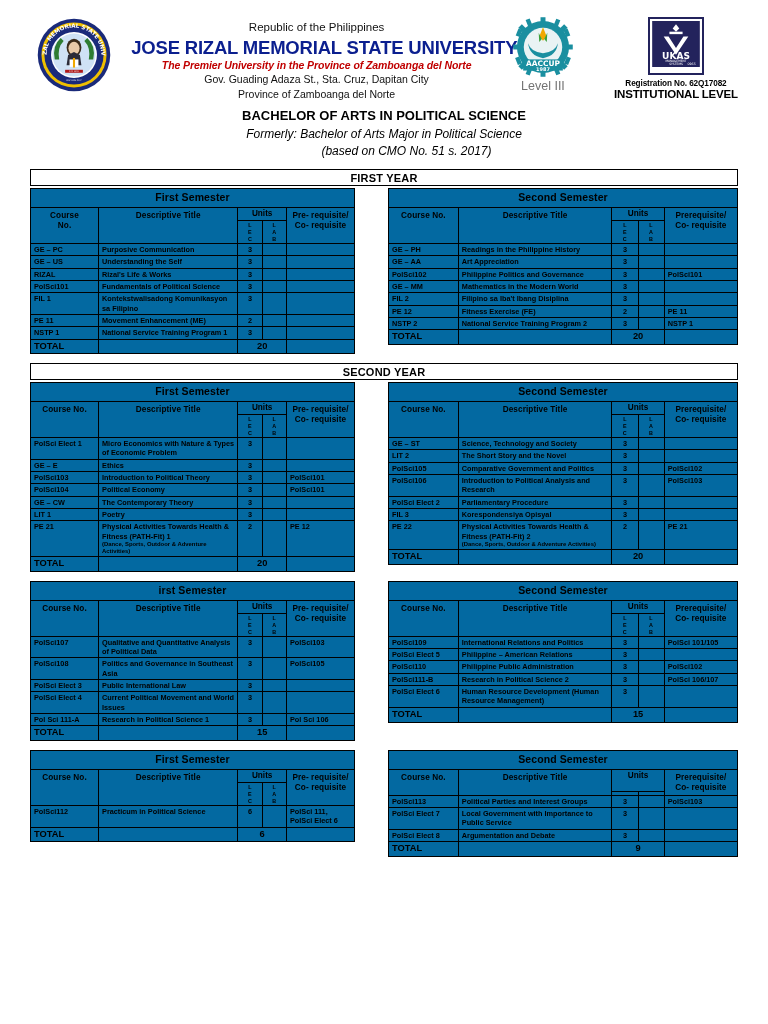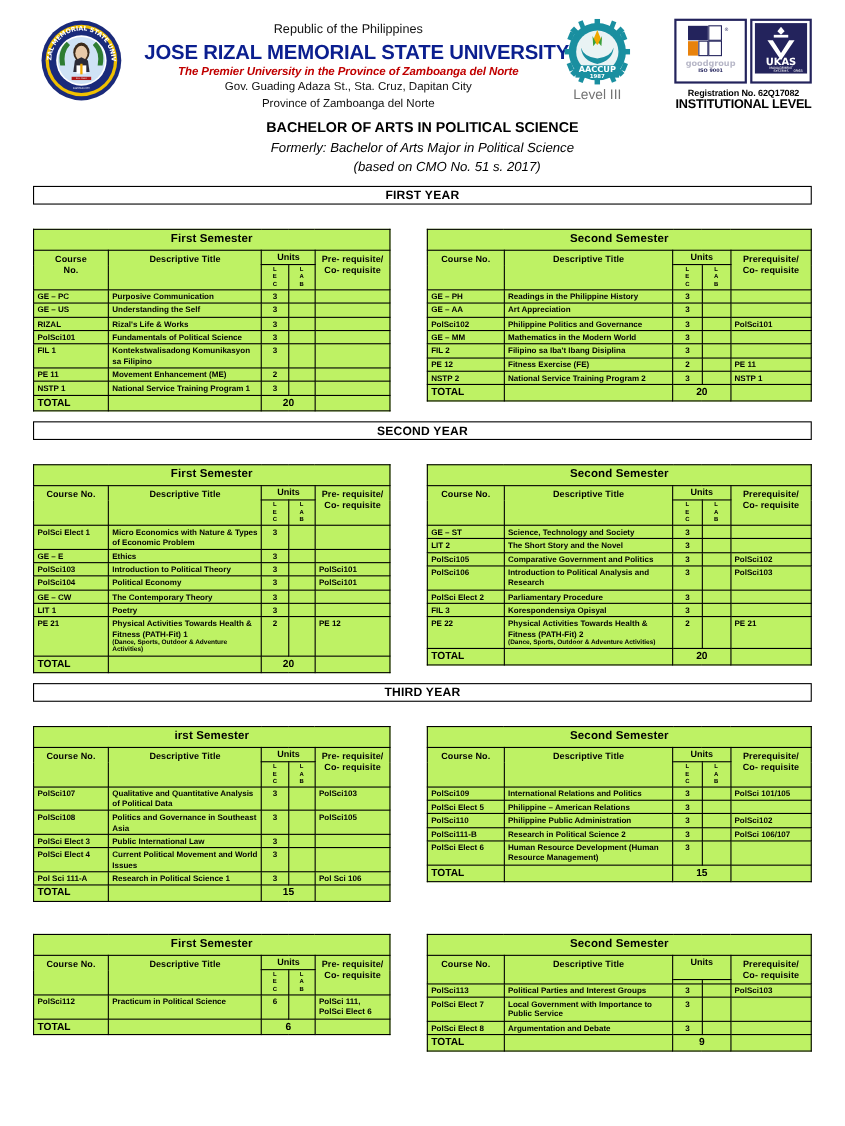--- a/index.html
+++ b/index.html
@@ -88,22 +88,21 @@
 
   .sem-row { display: flex; align-items: flex-start; margin-top: 2px; }
   .sem-left  { width: 325px; }
   .sem-gap   { width: 33px; }
   .sem-right { width: 350px; }
 
   table.sem {
     width: 100%;
     border-collapse: collapse;
     table-layout: fixed;
-    background: #bef264;
-    margin-top: 20px;
+    background: #0369a1;
   }
   table.sem td, table.sem th {
     border: 1.1px solid #000;
     vertical-align: top;
     padding: 1px 3px;
     font-size: 7.3px;
     font-weight: bold;
     line-height: 1.28;
   }
   .sem-title {
@@ -225,33 +224,20 @@
         <rect x="18" y="70" width="64" height="18" fill="#1a8fa0"></rect>
         <text x="50" y="80" font-size="12" font-weight="bold" fill="#ffffff" text-anchor="middle" font-family="DejaVu Sans, sans-serif">AACCUP</text>
         <text x="50" y="88" font-size="8" font-weight="bold" fill="#ffffff" text-anchor="middle" font-family="DejaVu Sans, sans-serif">1987</text>
       </svg>
       <div class="level-txt">Level III</div>
     </div>
 
     <div class="cert-col">
       <div class="cert-badges">
         <div class="badge-box">
-          <svg width="58" height="46" viewBox="0 0 70 56">
-            <rect x="0" y="0" width="70" height="40" fill="#ffffff"></rect>
-            <rect x="10" y="3" width="22" height="16" fill="#23235c"></rect>
-            <rect x="33" y="3" width="14" height="16" fill="#ffffff" stroke="#23235c" stroke-width="1.2"></rect>
-            <rect x="10" y="20" width="11" height="16" fill="#e8820c"></rect>
-            <rect x="22" y="20" width="10" height="16" fill="#ffffff" stroke="#23235c" stroke-width="1.2"></rect>
-            <rect x="33" y="20" width="14" height="16" fill="#ffffff" stroke="#23235c" stroke-width="1.2"></rect>
-            <text x="50" y="9" font-size="5" fill="#23235c" font-family="DejaVu Sans, sans-serif">®</text>
-            <text x="35" y="47" font-size="9" font-weight="bold" fill="#b8b8c8" text-anchor="middle" font-family="DejaVu Sans, sans-serif">goodgroup</text>
-            <text x="35" y="54" font-size="5.4" font-weight="bold" fill="#23235c" text-anchor="middle" font-family="DejaVu Sans, sans-serif">ISO 9001</text>
-          </svg>
-        </div>
-        <div class="badge-box">
           <svg width="48" height="46" viewBox="0 0 58 56">
             <rect x="0" y="0" width="58" height="56" fill="#23235c"></rect>
             <path d="M29 4 L33 9 L29 13 L25 9 Z" fill="#ffffff"></path>
             <rect x="21" y="13" width="16" height="3" fill="#ffffff"></rect>
             <path d="M14 19 L29 41 L44 19 L38 19 L29 33 L20 19 Z" fill="#ffffff"></path>
             <text x="29" y="46" font-size="11" font-weight="bold" fill="#ffffff" text-anchor="middle" font-family="DejaVu Sans, sans-serif">UKAS</text>
             <text x="29" y="50.5" font-size="3.6" fill="#ffffff" text-anchor="middle" font-family="DejaVu Sans, sans-serif">MANAGEMENT</text>
             <text x="29" y="54" font-size="3.6" fill="#ffffff" text-anchor="middle" font-family="DejaVu Sans, sans-serif">SYSTEMS</text>
             <text x="48" y="54" font-size="4" fill="#ffffff" text-anchor="middle" font-family="DejaVu Sans, sans-serif">0965</text>
           </svg>
@@ -632,21 +618,20 @@
                 <td></td>
                 <td class="c-units" colspan="2">20</td>
                 <td></td>
               </tr>
             </tbody>
           </table>
         </div>
       </div>
     </div>
     <div class="year-block">
-      <div class="year-band">THIRD YEAR</div>
       <div class="sem-row">
         <div class="sem-left">
           <table class="sem">
             <colgroup>
               <col style="width:21%">
               <col>
               <col style="width:7.5%">
               <col style="width:7.5%">
               <col style="width:21%">
             </colgroup>

